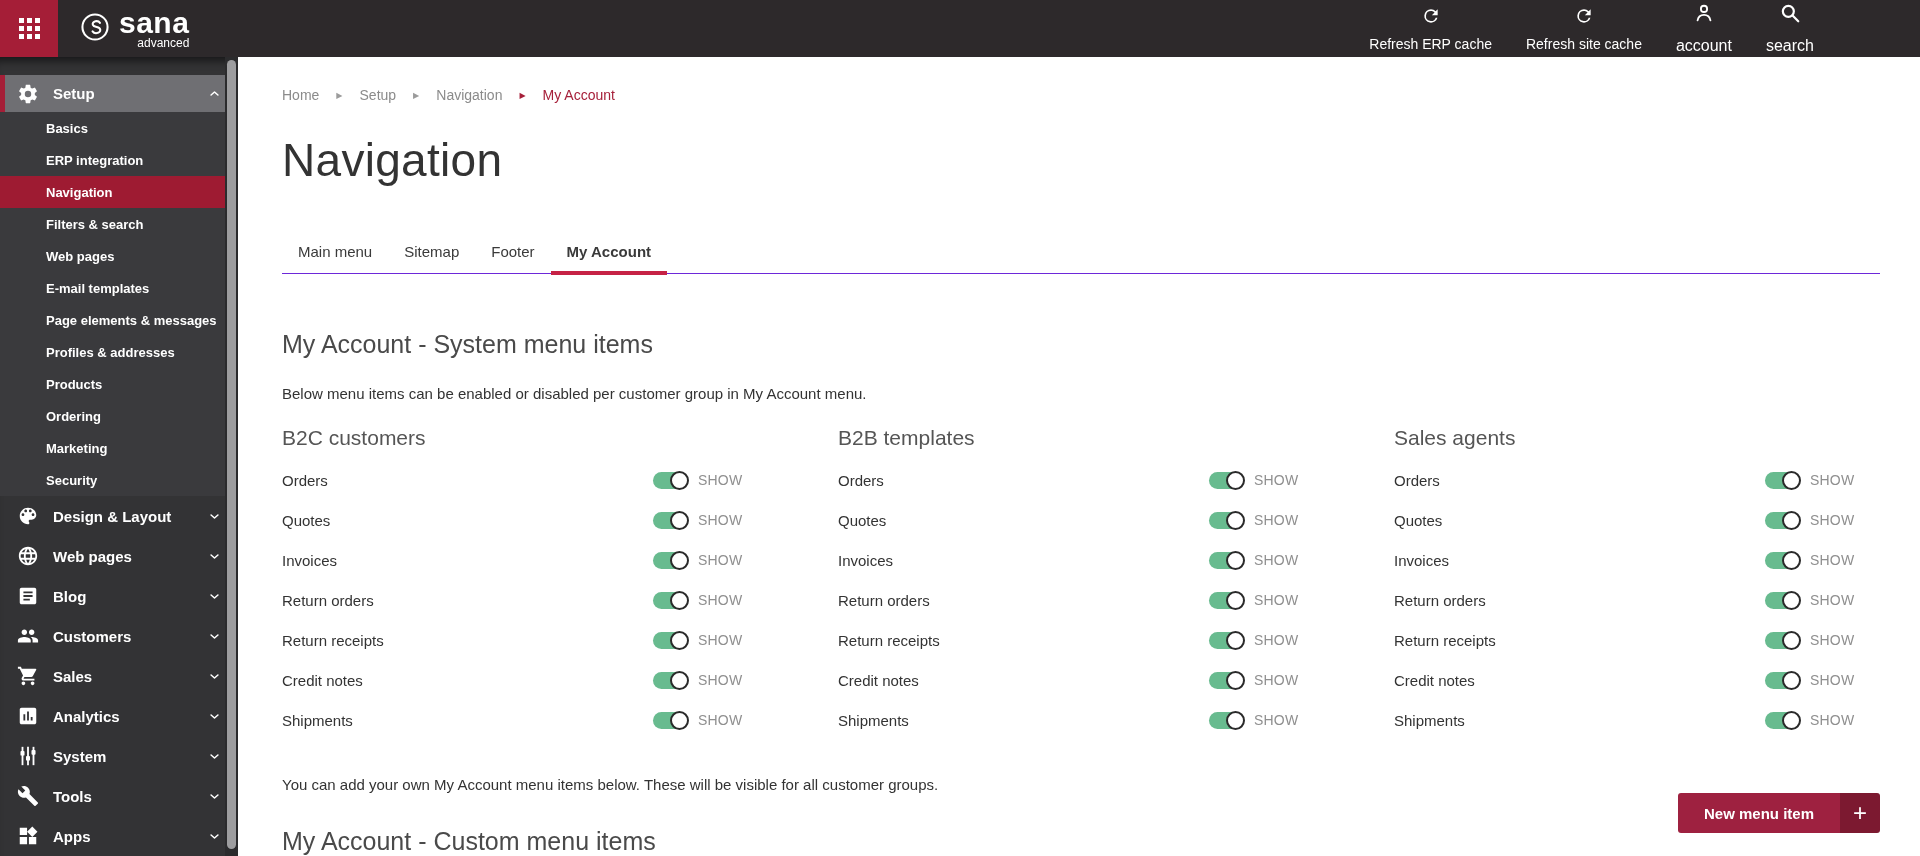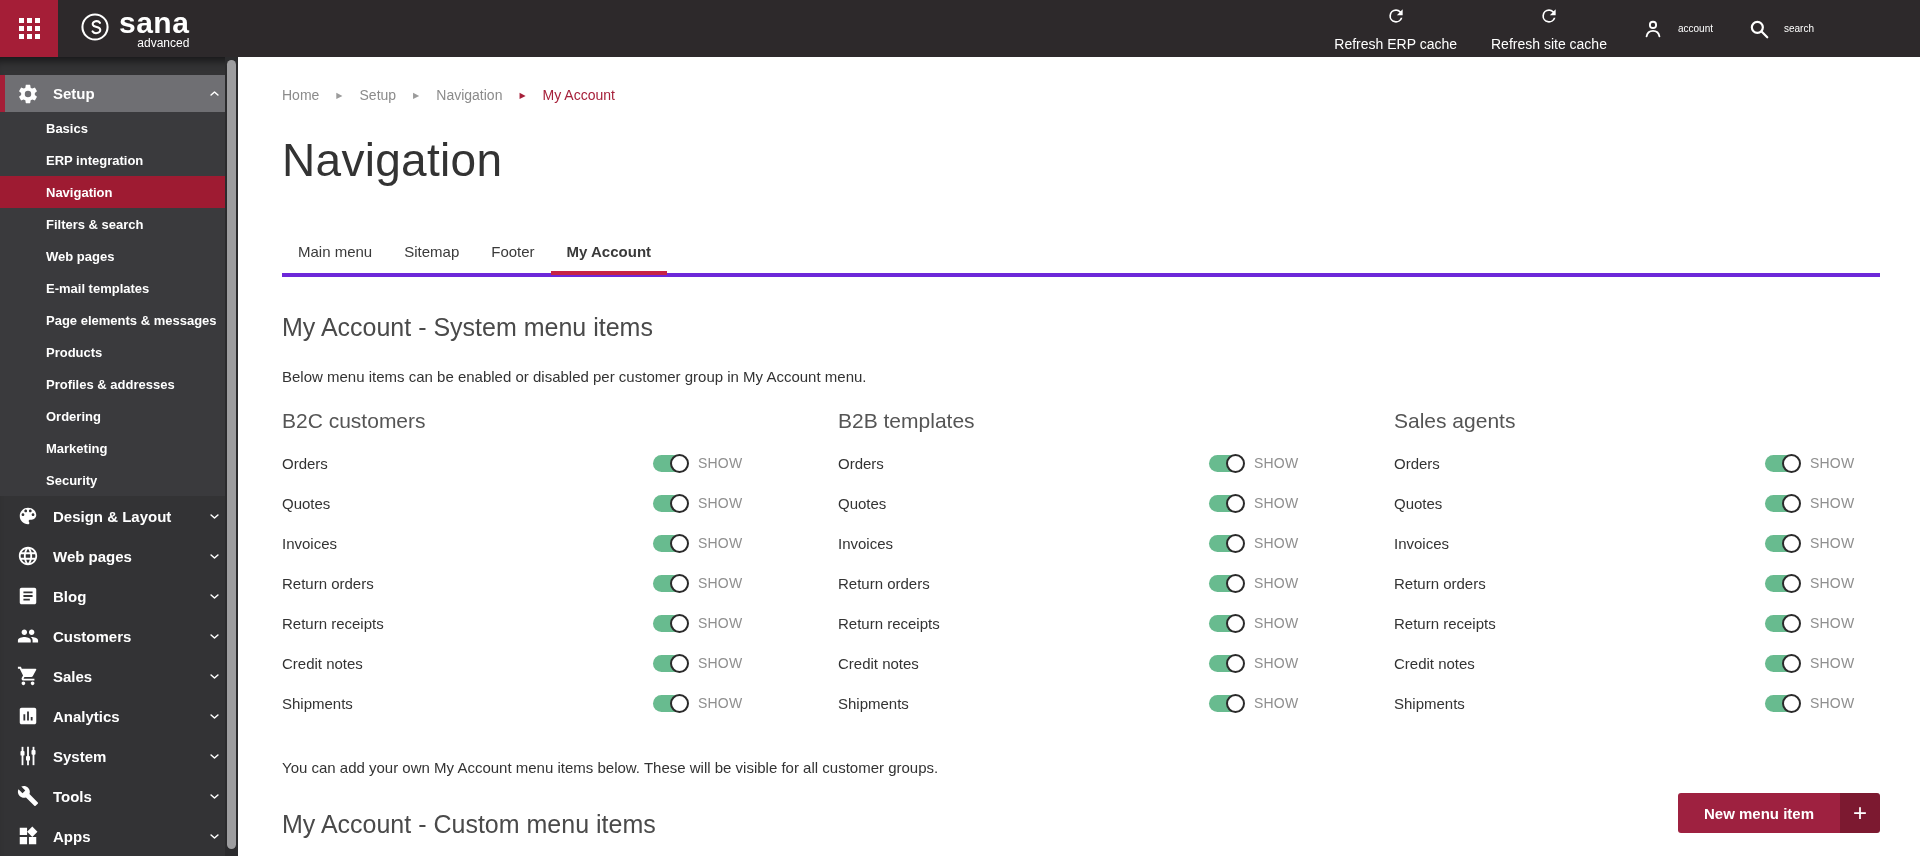--- a/index.html
+++ b/index.html
@@ -13,21 +13,21 @@
   
   .topbar{height:57px;background:#2d292b;display:flex;align-items:center;color:#fff;position:relative;z-index:5;}
   .app-button{width:58px;height:57px;background:var(--app-btn);display:flex;align-items:center;justify-content:center;cursor:pointer;flex-shrink:0;}
   .brand{display:flex;align-items:flex-start;gap:9px;margin-left:22px;cursor:default;text-align:center;}
   .brand-s{margin-top:4px;display:flex;}
   .brand-text{display:flex;flex-direction:column;align-items:flex-end;line-height:1;}
   .brand-name{font-size:30px;font-weight:600;letter-spacing:.5px;}
   .brand-tag{font-size:12px;margin-top:-1px;font-weight:400;}
   .topbar-actions{margin-left:auto;display:flex;align-items:center;gap:34px;padding-right:106px;}
   .refresh-btn{display:flex;align-items:center;gap:10px;font-size:14px;cursor:pointer;white-space:nowrap;flex-direction:column;}
-  .stack-btn{display:flex;align-items:center;gap:13px;font-size:10px;cursor:pointer;min-width:48px;}
+  .stack-btn{display:flex;flex-direction:column;align-items:center;gap:13px;font-size:16px;cursor:pointer;min-width:48px;}
 
   
   .shell{display:flex;height:799px;}
 
   
   .sidebar{width:238px;flex-shrink:0;background:#333335;position:relative;color:#fff;box-shadow:inset 0 10px 9px -6px rgba(0,0,0,.55);}
   .sidebar-inner{padding-top:18px;height:100%;overflow:hidden;}
   .section-block{background:#3a3a3d;}
   .section-header{height:37px;display:flex;align-items:center;background:#6f6f73;position:relative;padding:0 16px 0 16px;cursor:pointer;}
   .section-header::before{content:"";position:absolute;left:0;top:0;bottom:0;width:5px;background:var(--app-btn);}
@@ -42,24 +42,24 @@
   .scrollbar-thumb{position:absolute;top:3px;right:2px;width:9px;height:calc(100% - 10px);border-radius:5px;background:#9d9d9f;cursor:pointer;}
 
   
   .content{flex:1;background:#fff;padding-left:44px;position:relative;color:#333;}
   .breadcrumb{margin-top:30px;display:flex;align-items:center;gap:17px;font-size:14px;color:#8b8b8b;}
   .crumb{cursor:pointer;}
   .crumb.current{color:var(--crumb-active);cursor:default;}
   .crumb-sep{font-size:8px;color:#9b9b9b;}
   .crumb-sep.red{color:var(--crumb-active);}
   .page-title{margin-top:30px;font-size:46px;font-weight:300;color:#333;letter-spacing:.3px;}
-  .tabs{margin-top:56px;display:flex;border-bottom:4px solid #6d28d9;margin-right:40px;text-align:center;}
+  .tabs{margin-top:56px;display:flex;border-bottom:1px solid #6d28d9;margin-right:40px;text-align:center;}
   .tab{padding:0 16px 11px;font-size:15px;color:#3a3a3a;border-bottom:4px solid transparent;margin-bottom:-2px;cursor:pointer;}
   .tab.active{font-weight:700;border-bottom-color:var(--tab-underline);}
-  .section-heading{margin-top:36px;font-size:25px;font-weight:300;color:#4a4a4a;}
+  .section-heading{margin-top:56px;font-size:25px;font-weight:300;color:#4a4a4a;}
   .section-desc{margin-top:26px;font-size:15px;color:#333;}
   .groups{margin-top:24px;display:grid;grid-template-columns:repeat(3,1fr);column-gap:92px;padding-right:62px;}
   .group-heading{font-size:21px;font-weight:300;color:#555;height:34px;}
   .menu-row{height:40px;display:flex;align-items:center;}
   .menu-row .label{flex:1;font-size:15px;color:#333;}
   .toggle{width:34px;height:17px;border-radius:9px;background:var(--toggle-on);position:relative;cursor:pointer;flex-shrink:0;}
   .toggle .knob{position:absolute;top:-1px;right:-2px;width:19px;height:19px;border-radius:50%;background:#fff;border:2px solid #2a2a2a;}
   .toggle-state{margin-left:11px;font-size:14px;color:#8f8f8f;width:48px;letter-spacing:.2px;}
   .custom-note{margin-top:36px;font-size:15px;color:#333;}
   .custom-heading{margin-top:34px;font-size:25px;font-weight:300;color:#4a4a4a;}
@@ -154,22 +154,22 @@
               </svg>
             </span>
           </div>
           <div class="sub-item">Basics</div>
           <div class="sub-item">ERP integration</div>
           <div class="sub-item active">Navigation</div>
           <div class="sub-item">Filters &amp; search</div>
           <div class="sub-item">Web pages</div>
           <div class="sub-item">E-mail templates</div>
           <div class="sub-item">Page elements &amp; messages</div>
+          <div class="sub-item">Profiles &amp; addresses</div>
           <div class="sub-item">Products</div>
-          <div class="sub-item">Profiles &amp; addresses</div>
           <div class="sub-item">Ordering</div>
           <div class="sub-item">Marketing</div>
           <div class="sub-item">Security</div>
         </div>
         <div class="section-item">
           <span class="icon">
             <svg width="22" height="22" viewBox="0 0 24 24">
               <path fill="#fff" d="M12 3c-4.97 0-9 4.03-9 9s4.03 9 9 9c.83 0 1.5-.67 1.5-1.5 0-.39-.15-.74-.39-1.01-.23-.26-.38-.62-.38-.99 0-.83.67-1.5 1.5-1.5H16c2.76 0 5-2.24 5-5 0-4.42-4.03-8-9-8zm-5.5 9c-.83 0-1.5-.67-1.5-1.5S5.67 9 6.5 9 8 9.67 8 10.5 7.33 12 6.5 12zm3-4C8.67 8 8 7.33 8 6.5S8.67 5 9.5 5s1.5.67 1.5 1.5S10.33 8 9.5 8zm5 0c-.83 0-1.5-.67-1.5-1.5S13.67 5 14.5 5s1.5.67 1.5 1.5S15.33 8 14.5 8zm3 4c-.83 0-1.5-.67-1.5-1.5S16.67 9 17.5 9s1.5.67 1.5 1.5-.67 1.5-1.5 1.5z"></path>
             </svg>
           </span>

